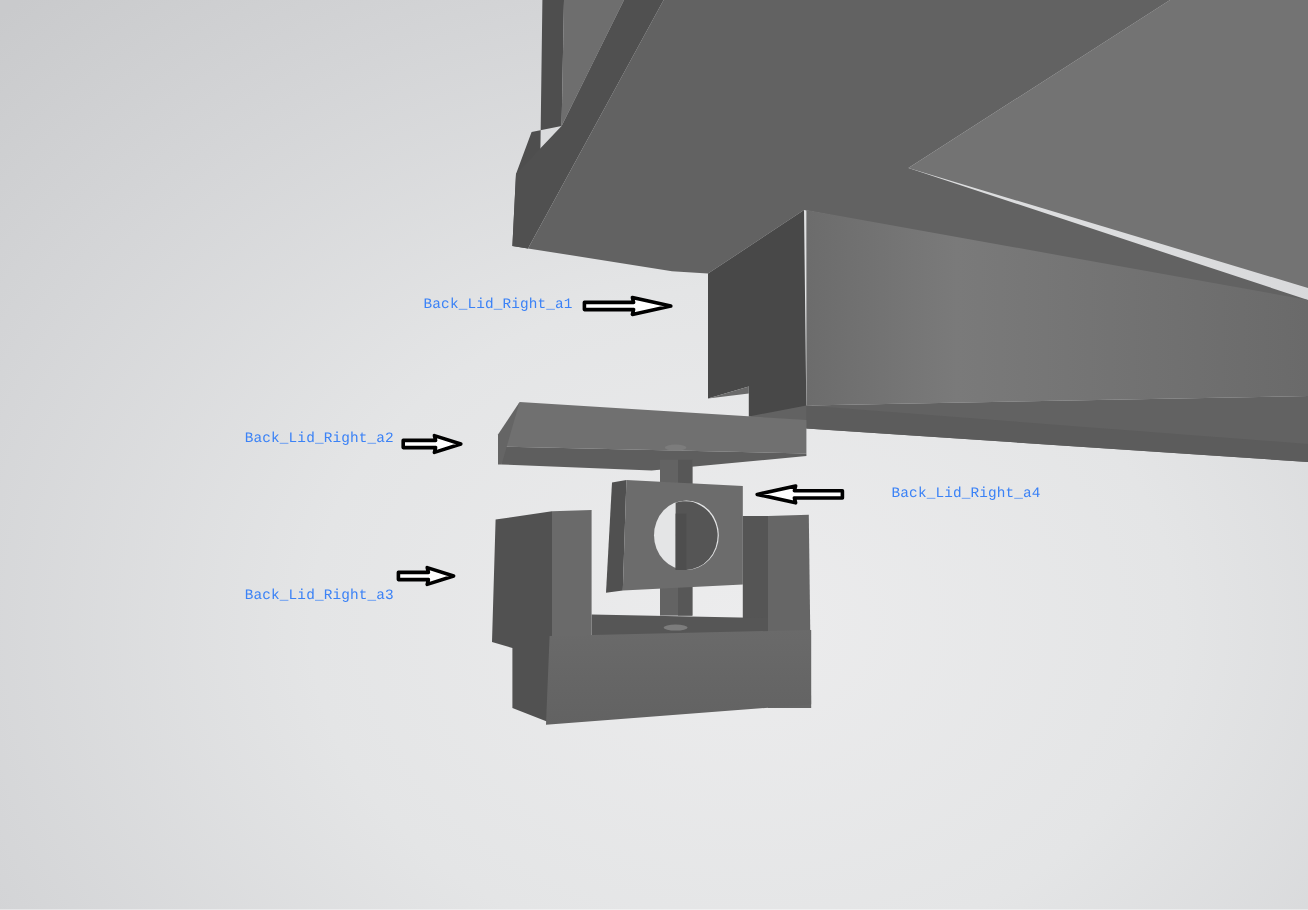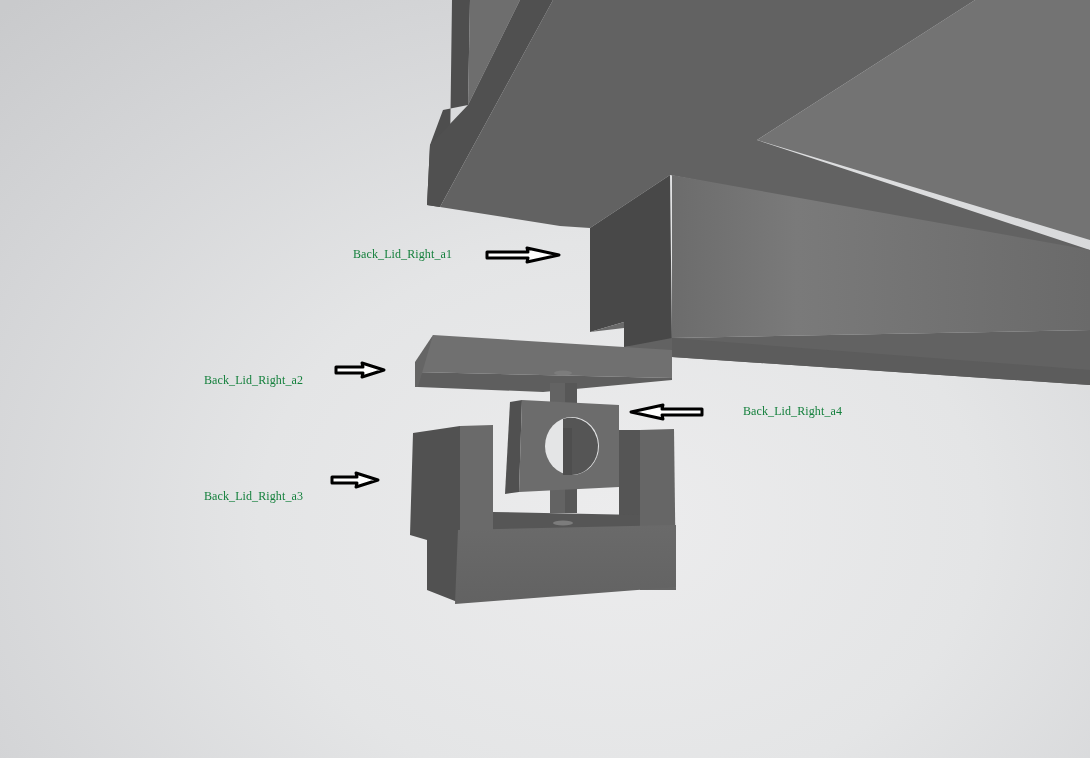--- a/index.html
+++ b/index.html
@@ -3,22 +3,22 @@
 <meta charset="utf-8">
 <style>
   html, body { margin:0; padding:0; }
   body {
     width:1090px; height:758px; overflow:hidden; position:relative;
     background: radial-gradient(ellipse 900px 700px at 620px 520px, #ececed 0%, #e4e5e6 40%, #d4d5d7 75%, #c9cacc 100%);
     font-family: "DejaVu Sans", "Liberation Sans", sans-serif;
   }
   #scene { position:absolute; left:0; top:0; width:1090px; height:758px; }
   .label {
-    position:absolute; font-size:12px; color:#15803d; white-space:nowrap;
-    font-family: Liberation Serif, serif; letter-spacing:0.1px;
+    position:absolute; font-size:12px; color:#3b82f6; white-space:nowrap;
+    font-family: Liberation Mono, monospace; letter-spacing:0.1px;
   }
 </style>
 </head>
 <body>
 
 <svg id="scene" viewBox="0 0 1090 758" xmlns="http://www.w3.org/2000/svg">
   <defs>
     <linearGradient id="beamFace" x1="0" y1="0" x2="1" y2="0">
       <stop offset="0" stop-color="#6c6c6c"></stop>
       <stop offset="0.3" stop-color="#7a7a7a"></stop>
@@ -97,15 +97,15 @@
   </g>
   <g>
     <path d="M332,477 L357,477 L356,473 L378,480 L356,487 L357,483 L332,483 Z" fill="#ffffff" stroke="#000" stroke-width="3" stroke-linejoin="round"></path>
   </g>
   <g>
     <path d="M702,409 L662,409 L663,405 L631,412 L663,419 L662,415 L702,415 Z" fill="#ffffff" stroke="#000" stroke-width="3" stroke-linejoin="round"></path>
   </g>
 </svg>
 
 <div class="label" style="left:353px; top:247px;">Back_Lid_Right_a1</div>
-<div class="label" style="left:204px; top:373px;">Back_Lid_Right_a2</div>
+<div class="label" style="left:204px; top:358px;">Back_Lid_Right_a2</div>
 <div class="label" style="left:204px; top:489px;">Back_Lid_Right_a3</div>
 <div class="label" style="left:743px; top:404px;">Back_Lid_Right_a4</div>
 
 </body></html>

